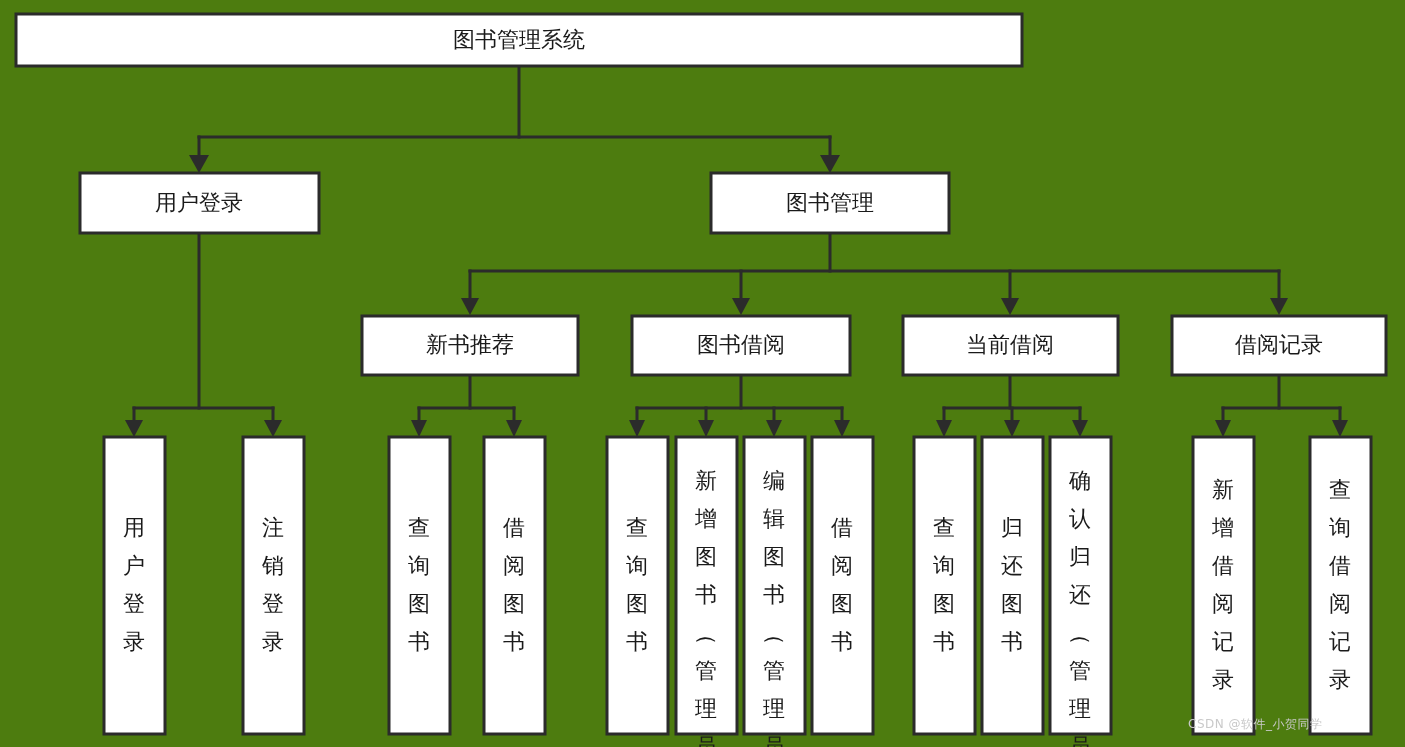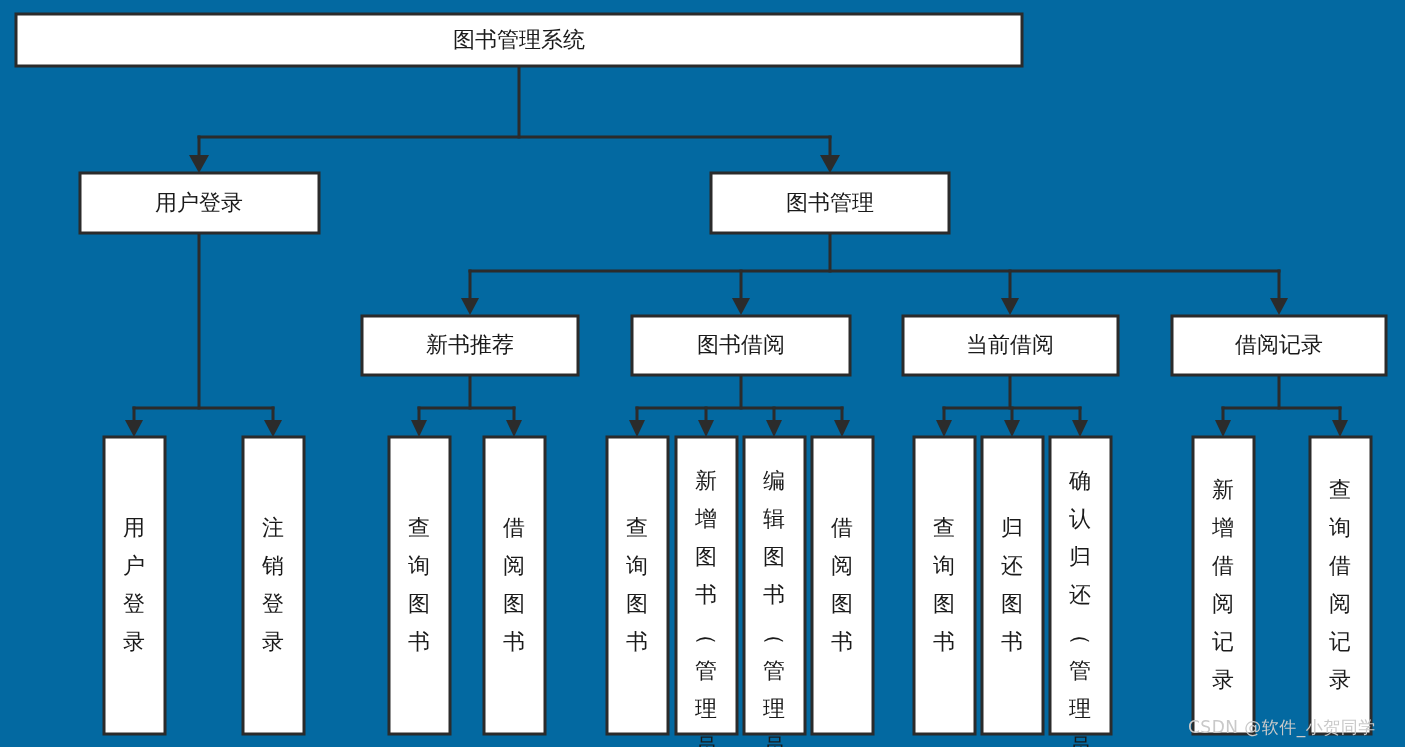--- a/index.html
+++ b/index.html
@@ -1,25 +1,25 @@
 <!DOCTYPE html>
 <html><head>
 <meta charset="utf-8">
 <style>
   html,body{margin:0;padding:0;background:#ffffff;}
   body{width:1405px;height:747px;font-family:"DejaVu Sans","Liberation Sans",sans-serif;}
-  #stage{position:relative;width:1405px;height:747px;overflow:hidden;background:#0369a1;}
+  #stage{position:relative;width:1405px;height:747px;overflow:hidden;background:#4d7c0f;}
   svg#diagram{position:absolute;left:0;top:0;width:1405px;height:747px;display:block;}
   .nodebox{fill:#ffffff;stroke:#2b2b2b;stroke-width:3;}
   .connector{stroke:#2b2b2b;stroke-width:3;fill:none;stroke-linecap:square;}
   .arrowhead{fill:#2b2b2b;stroke:none;}
   .nodelabel{font-family:"DejaVu Sans","Liberation Sans",sans-serif;fill:#1a1a1a;font-size:22px;text-anchor:middle;dominant-baseline:middle;}
   .leaflabel{font-family:"DejaVu Sans","Liberation Sans",sans-serif;fill:#1a1a1a;font-size:22px;}
   .watermark{position:absolute;font-family:"DejaVu Sans","Liberation Sans",sans-serif;
-             font-size:17px;color:#c9c9c9;white-space:nowrap;letter-spacing:0.5px;}
+             font-size:12px;color:#c9c9c9;white-space:nowrap;letter-spacing:0.5px;}
 </style>
 </head>
 <body>
 
 <div id="stage">
 
   <svg id="diagram" viewBox="0 0 1405 747">
 
     <g>
 

